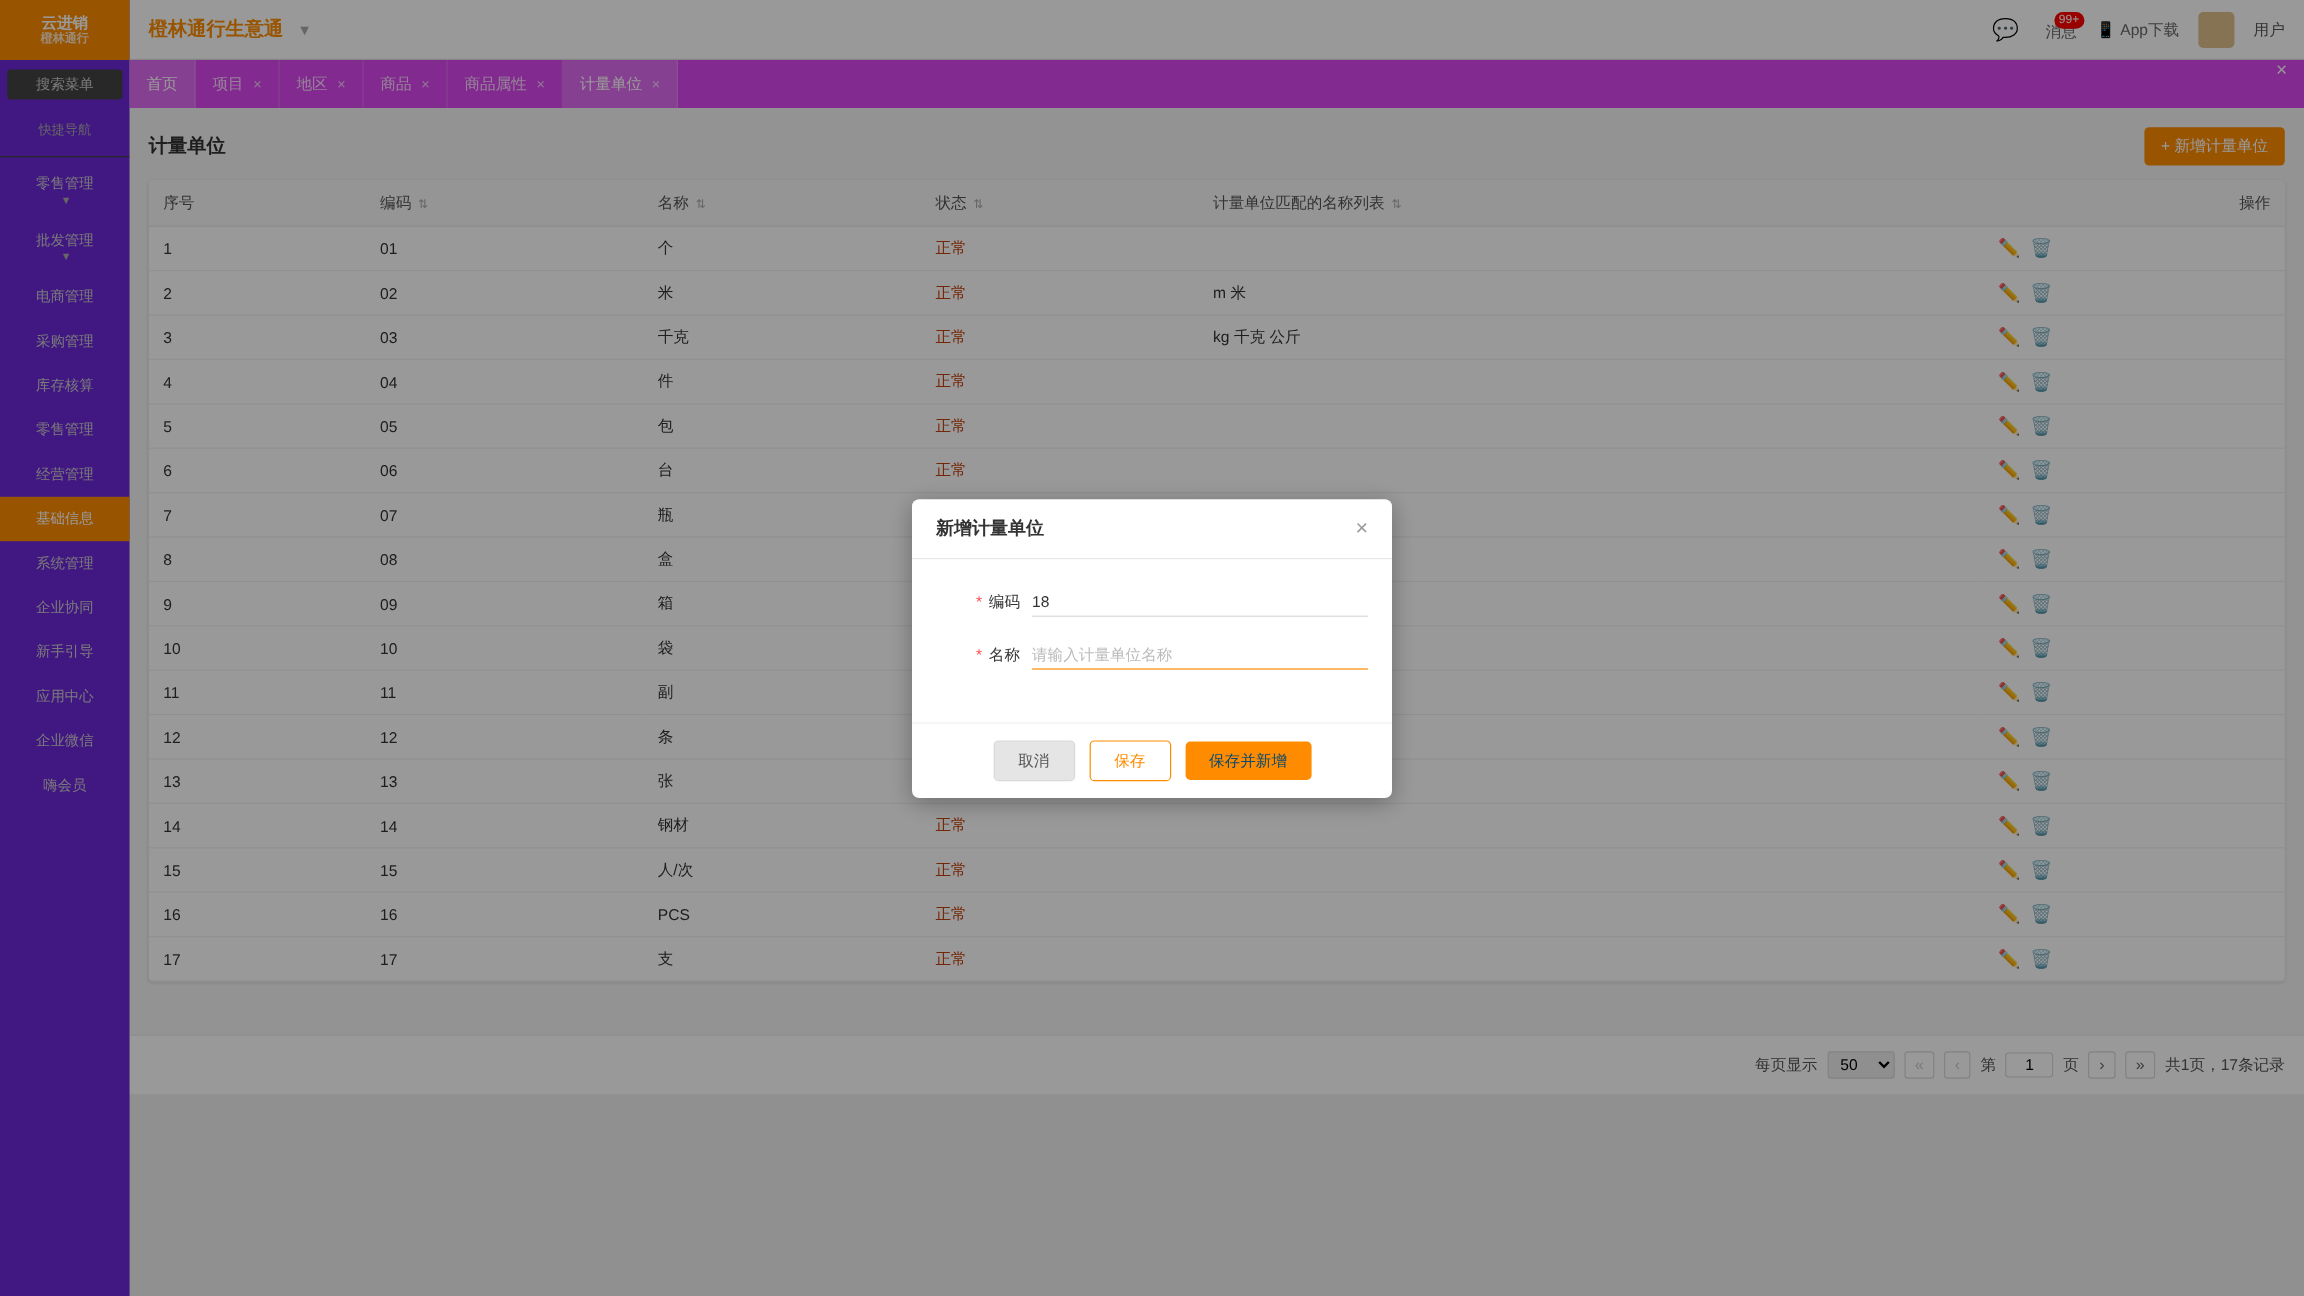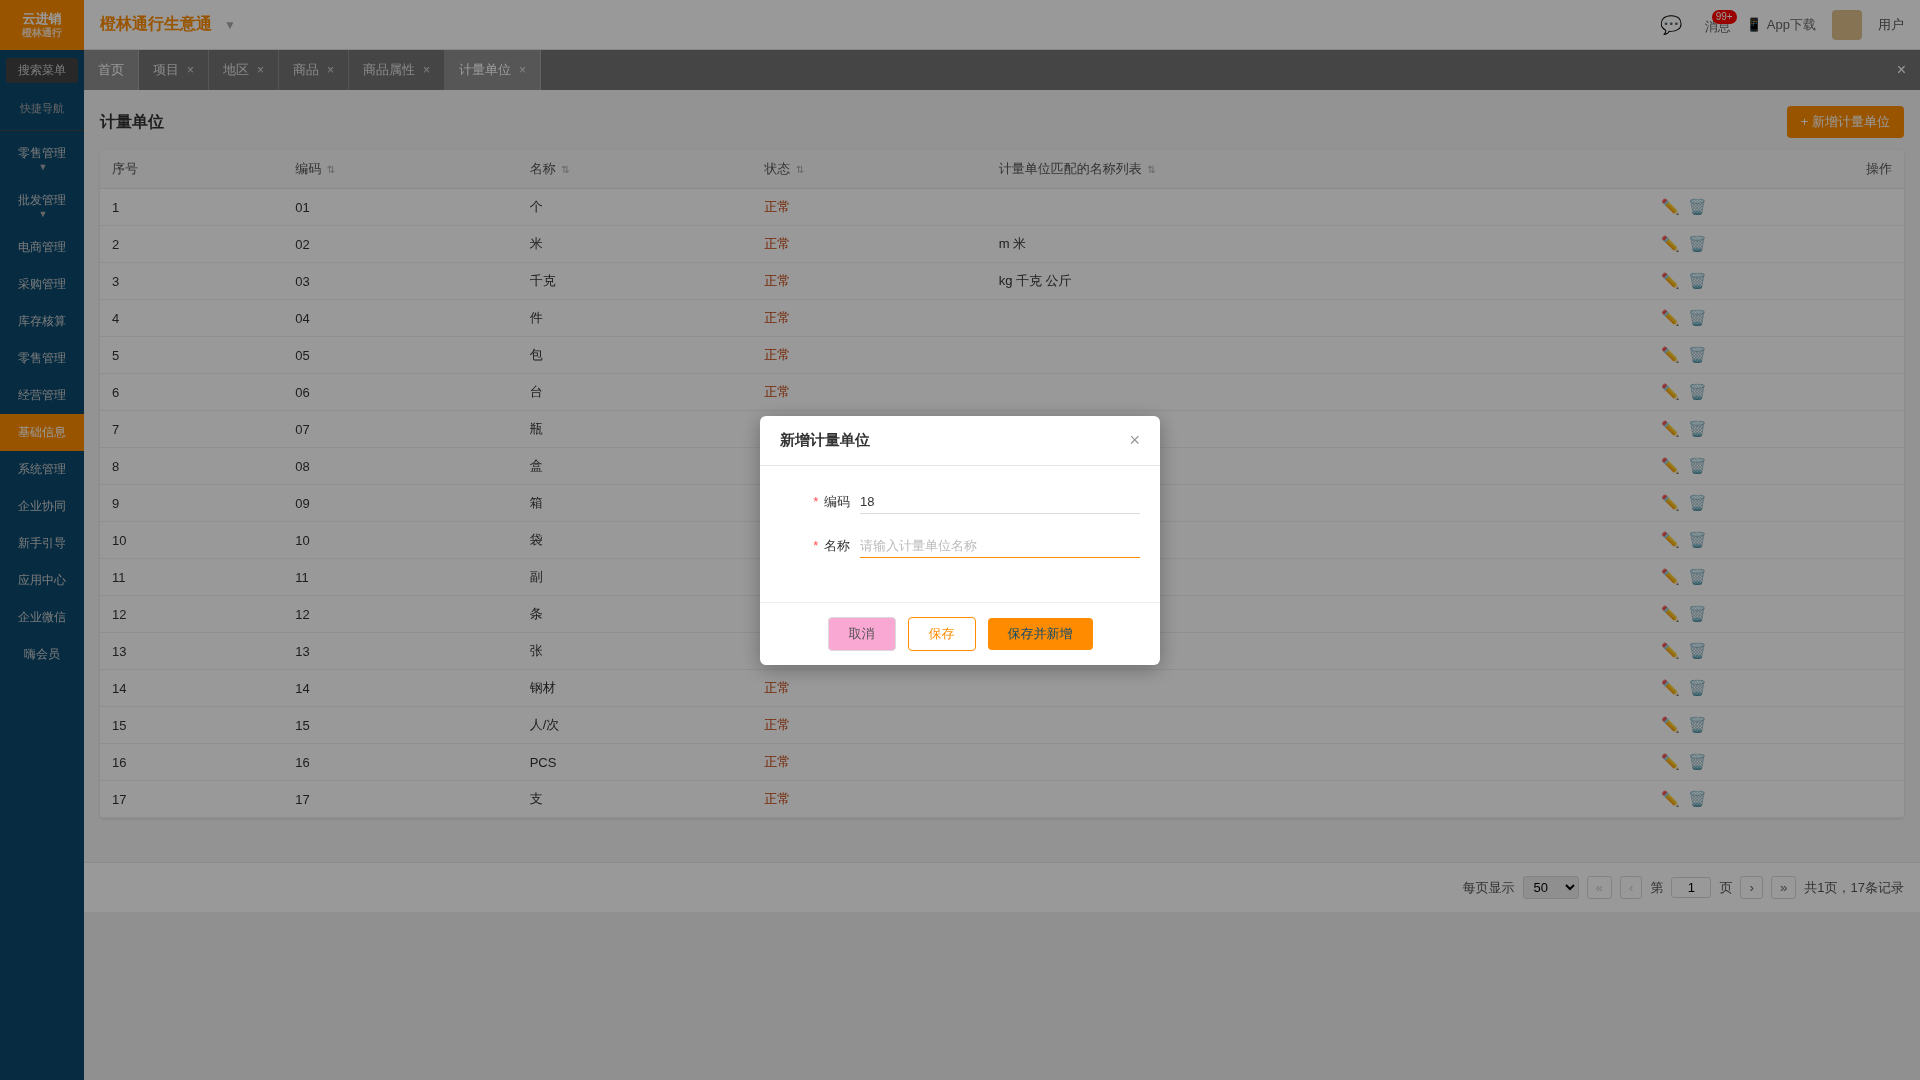--- a/index.html
+++ b/index.html
@@ -1,40 +1,40 @@
 <!DOCTYPE html>
 <html><head>
   <meta charset="utf-8">
   <style>
     * { margin: 0; padding: 0; box-sizing: border-box; }
     body { font-family: 'Microsoft YaHei', Arial, sans-serif; font-size: 13px; background: #f0f0f0; width: 1920px; height: 1080px; overflow: hidden; display: flex; }
 
     
-    .sidebar { width: 84px; background: #0c4a6e; height: 1080px; display: flex; flex-direction: column; flex-shrink: 0; }
+    .sidebar { width: 108px; background: #6d28d9; height: 1080px; display: flex; flex-direction: column; flex-shrink: 0; }
     .sidebar-logo { height: 50px; background: #ff8c00; display: flex; align-items: center; justify-content: center; color: white; font-size: 14px; font-weight: bold; padding: 8px; }
     .sidebar-search { padding: 8px 6px; }
     .sidebar-search .search-box { background: #444; border-radius: 3px; padding: 4px 6px; color: #ccc; font-size: 12px; width: 100%; text-align: center; }
     .sidebar-item { padding: 10px 8px; color: #ccc; font-size: 12px; text-align: center; cursor: pointer; display: flex; flex-direction: column; align-items: center; }
     .sidebar-item.active { background: #ff8c00; color: white; }
     .sidebar-divider { height: 1px; background: #444; margin: 4px 0; }
 
     
     .main { flex: 1; display: flex; flex-direction: column; height: 912px; overflow: hidden; }
 
     
     .topbar { height: 50px; background: #fff; display: flex; align-items: center; justify-content: space-between; padding: 0 16px; border-bottom: 1px solid #e0e0e0; }
     .topbar-left { display: flex; align-items: center; gap: 12px; }
     .topbar-right { display: flex; align-items: center; gap: 16px; }
     .topbar-badge { position: relative; display: inline-block; }
     .topbar-badge .badge { position: absolute; top: -4px; right: -6px; background: #f00; color: white; border-radius: 8px; font-size: 10px; padding: 0 4px; line-height: 14px; }
     .topbar-app { display: flex; align-items: center; gap: 4px; color: #666; font-size: 13px; cursor: pointer; }
     .topbar-avatar { width: 30px; height: 30px; background: #e0e0e0; border-radius: 50%; cursor: pointer; }
 
     
-    .tabs { display: flex; background: #737373; padding: 0; align-items: center; height: 40px; }
+    .tabs { display: flex; background: #d946ef; padding: 0; align-items: flex-start; height: 40px; }
     .tab { display: flex; align-items: center; padding: 0 14px; height: 40px; color: rgba(255,255,255,0.8); font-size: 13px; cursor: pointer; border-right: 1px solid rgba(255,255,255,0.2); gap: 6px; }
     .tab.active { background: rgba(255,255,255,0.2); color: white; }
     .tab-home { background: rgba(255,255,255,0.2); color: white; }
     .tab-close { color: rgba(255,255,255,0.7); font-size: 12px; margin-left: 2px; }
     .tabs-close-all { margin-left: auto; color: white; padding: 0 14px; cursor: pointer; font-size: 16px; }
 
     
     .page-content { flex: 1; background: #f5f5f5; overflow: auto; padding: 16px; position: relative; }
     .page-header { display: flex; align-items: center; justify-content: space-between; margin-bottom: 12px; }
     .page-title { font-size: 16px; font-weight: bold; color: #333; }
@@ -63,21 +63,21 @@
     .modal-title { font-size: 15px; color: #333; font-weight: bold; }
     .modal-close { color: #999; font-size: 18px; cursor: pointer; border: none; background: none; }
     .modal-body { padding: 24px 20px; }
     .form-row { display: flex; align-items: center; margin-bottom: 20px; }
     .form-label { width: 70px; text-align: right; font-size: 13px; color: #333; margin-right: 10px; }
     .required { color: #ff4d4f; margin-right: 2px; }
     .form-input { flex: 1; border: none; border-bottom: 1px solid #d9d9d9; padding: 4px 0; font-size: 13px; outline: none; color: #333; }
     .form-input.focused { border-bottom-color: #ff8c00; }
     .form-input::placeholder { color: #bbb; }
     .modal-footer { display: flex; align-items: center; justify-content: center; padding: 14px 20px; gap: 12px; border-top: 1px solid #f0f0f0; }
-    .btn-cancel { border: 1px solid #d9d9d9; background: #f9a8d4; color: #555; padding: 7px 20px; border-radius: 4px; cursor: pointer; font-size: 13px; }
+    .btn-cancel { border: 1px solid #d9d9d9; background: #e5e5e5; color: #555; padding: 7px 20px; border-radius: 4px; cursor: pointer; font-size: 13px; }
     .btn-save { border: 1px solid #ff8c00; background: white; color: #ff8c00; padding: 7px 20px; border-radius: 4px; cursor: pointer; font-size: 13px; }
     .btn-save-new { background: #ff8c00; color: #0c4a6e; border: none; padding: 7px 20px; border-radius: 4px; cursor: pointer; font-size: 13px; }
   </style>
 </head>
 <body>
 
 <div class="sidebar">
   <div class="sidebar-logo">
     <div style="text-align:center; line-height:1.2;">
       <div style="font-size:13px; font-weight:bold;">云进销</div>

